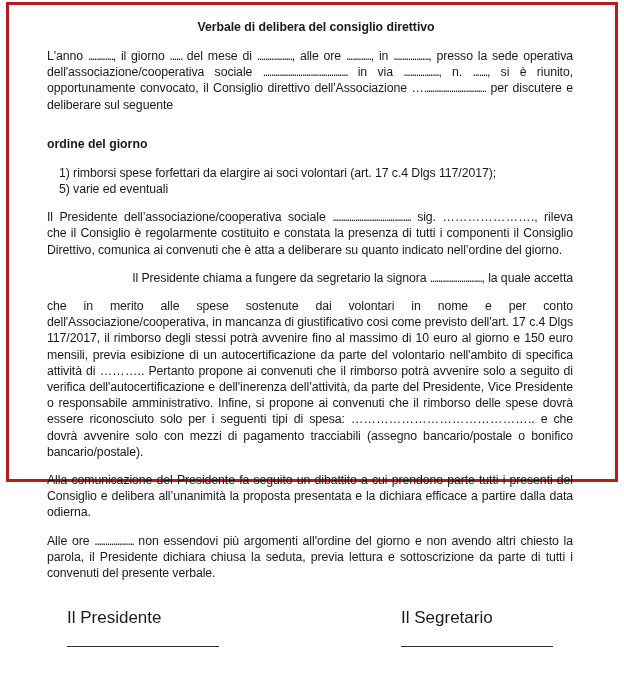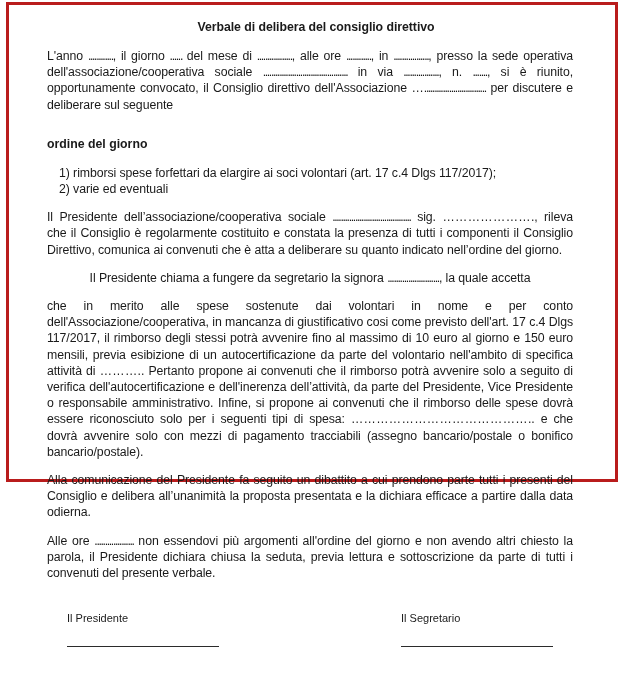--- a/index.html
+++ b/index.html
@@ -52,21 +52,21 @@
   p.body-par {
     font-size: 12.3px;
     line-height: 16.2px;
     text-align: justify;
     text-justify: inter-word;
     margin: 0 12px 12px 0;
     letter-spacing: -0.08px;
   }
 
   p.body-par.no-justify {
-    text-align: center;
+    text-align: right;
   }
 
   .agenda-list {
     font-size: 12.3px;
     line-height: 16.2px;
     margin: 0 0 12px 12px;
     letter-spacing: -0.08px;
   }
   .agenda-list .agenda-row {
     display: block;
@@ -92,21 +92,21 @@
     height: 60px;
   }
   .sig-block {
     position: absolute;
     top: 0;
   }
   .sig-block.left  { left: 20px; }
   .sig-block.right { left: 354px; }
 
   .sig-label {
-    font-size: 11px;
+    font-size: 17px;
     line-height: 16px;
     margin: 0 0 20px 0;
     white-space: nowrap;
   }
   .sig-line {
     width: 152px;
     border-bottom: 1.1px solid #2b2b2b;
     height: 0;
   }
   .sig-block.right .sig-line { width: 152px; }
@@ -118,21 +118,21 @@
   <div id="content">
 
     <h1 class="doc-title">Verbale di delibera del consiglio direttivo</h1>
 
     <p class="body-par">L'anno <span class="leader">............</span>, il giorno <span class="leader">......</span> del mese di <span class="leader">.................</span>, alle ore <span class="leader">............</span>, in <span class="leader">.................</span>, presso la sede operativa dell'associazione/cooperativa sociale <span class="leader">.........................................</span> in via <span class="leader">.................</span>, n. <span class="leader">.......</span>, si è riunito, opportunamente convocato, il Consiglio direttivo dell'Associazione …<span class="leader">..............................</span> per discutere e deliberare sul seguente</p>
 
     <h2 class="section-heading">ordine del giorno</h2>
 
     <div class="agenda-list">
       <span class="agenda-row">1) rimborsi spese forfettari da elargire ai soci volontari (art. 17 c.4 Dlgs 117/2017);</span>
-      <span class="agenda-row">2) varie ed eventuali</span>
+      <span class="agenda-row">5) varie ed eventuali</span>
     </div>
 
     <p class="body-par">Il Presidente dell’associazione/cooperativa sociale <span class="leader">......................................</span> sig. <span class="leader-wide">…………………</span>., rileva che il Consiglio è regolarmente costituito e constata la presenza di tutti i componenti il Consiglio Direttivo, comunica ai convenuti che è atta a deliberare su quanto indicato nell’ordine del giorno.</p>
 
     <p class="body-par no-justify">Il Presidente chiama a fungere da segretario la signora <span class="leader">.........................</span>, la quale accetta</p>
 
 
     <p class="body-par">che in merito alle spese sostenute dai volontari in nome e per conto dell'Associazione/cooperativa, in mancanza di giustificativo cosi come previsto dell'art. 17 c.4 Dlgs 117/2017, il rimborso degli stessi potrà avvenire fino al massimo di 10 euro al giorno e 150 euro mensili, previa esibizione di un autocertificazione da parte del volontario nell'ambito di specifica attività di <span class="leader-wide">………</span>.. Pertanto propone ai convenuti che il rimborso potrà avvenire solo a seguito di verifica dell'autocertificazione e dell'inerenza dell’attività, da parte del Presidente, Vice Presidente o responsabile amministrativo. Infine, si propone ai convenuti che il rimborso delle spese dovrà essere riconosciuto solo per i seguenti tipi di spesa: <span class="leader-wide">……………………………………</span>.. e che dovrà avvenire solo con mezzi di pagamento tracciabili (assegno bancario/postale o bonifico bancario/postale).</p>
 
     <p class="body-par">Alla comunicazione del Presidente fa seguito un dibattito a cui prendono parte tutti i presenti del Consiglio e delibera all’unanimità la proposta presentata e la dichiara efficace a partire dalla data odierna.</p>

